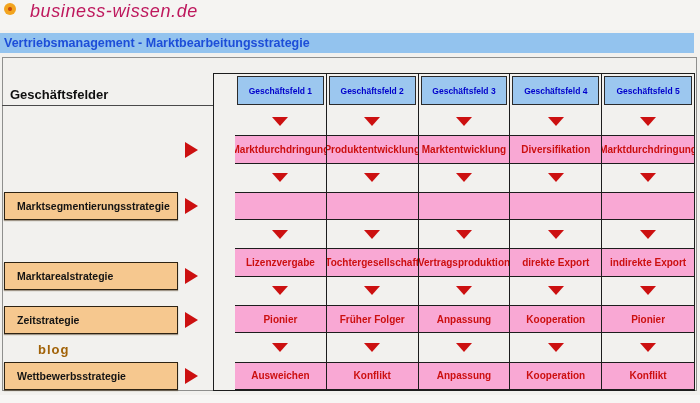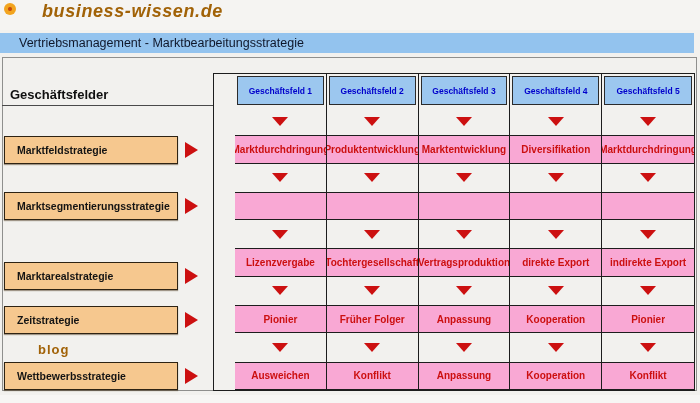--- a/index.html
+++ b/index.html
@@ -9,28 +9,28 @@
     background:#f2f1ee; overflow:hidden;
     font-family:"Liberation Sans", sans-serif;
   }
   
   .site-header { position:absolute; left:0; top:0; width:700px; height:30px; background:#f5f4f2; }
   .logo-dot {
     position:absolute; left:4px; top:3px; width:12px; height:12px; border-radius:50%;
     background:radial-gradient(circle at 50% 50%, #c84a0c 0, #c84a0c 1.5px, #f2a41f 2.5px, #f2a41f 100%);
   }
   .logo-text {
-    position:absolute; left:30px; top:1px; font-size:18px; font-weight:bold; font-style:italic;
-    color:#a16207; letter-spacing:0.6px; cursor:pointer;margin-left:12px;
+    position:absolute; left:30px; top:1px; font-size:18px; font-weight:normal; font-style:italic;
+    color:#be185d; letter-spacing:0.6px; cursor:pointer;
   }
   
   .title-bar { position:absolute; left:0; top:33px; width:694px; height:20px; background:#93c3ee; }
   .title-bar span {
-    display:block; font-size:12.5px; font-weight:normal; color:#0f172a;
-    line-height:20px; padding-left:19px;
+    display:block; font-size:12.5px; font-weight:bold; color:#1d4ed8;
+    line-height:20px; padding-left:4px;
   }
   
   .frame { position:absolute; left:2px; top:57px; width:695px; height:334px; border:1px solid #8f8f8d; }
   .corner-label { position:absolute; left:10px; top:87px; font-size:13px; font-weight:bold; color:#101010; }
   .corner-line { position:absolute; left:2px; top:105px; width:212px; height:1px; background:#4a4a4a; }
   
   .table { position:absolute; left:213px; top:73px; width:482px; height:318px; border:1px solid #1d1d1d; background:#f2f1ee;padding-left:21px; }
   .thead { display:grid; grid-template-columns:repeat(5,1fr); height:33px; }
   .hcell { border-right:1px solid #1d1d1d; padding:2px 2px; }
   .hcell:nth-child(5n) { border-right:none; }
@@ -211,21 +211,20 @@
         <div class="cell value-cell">Ausweichen</div>
         <div class="cell value-cell">Konflikt</div>
         <div class="cell value-cell">Anpassung</div>
         <div class="cell value-cell">Kooperation</div>
         <div class="cell value-cell">Konflikt</div>
       </div>
   </div>
 
   <div id="row-labels">
       <div class="label-row" style="top: 135.8px;">
-        <div class="olabel">Marktfeldstrategie</div>
         <div class="tri-right"></div>
       </div>
       <div class="label-row" style="top: 192.4px;">
         <div class="olabel">Marktsegmentierungsstrategie</div>
         <div class="tri-right"></div>
       </div>
       <div class="label-row" style="top: 262px;">
         <div class="olabel">Marktarealstrategie</div>
         <div class="tri-right"></div>
       </div>

